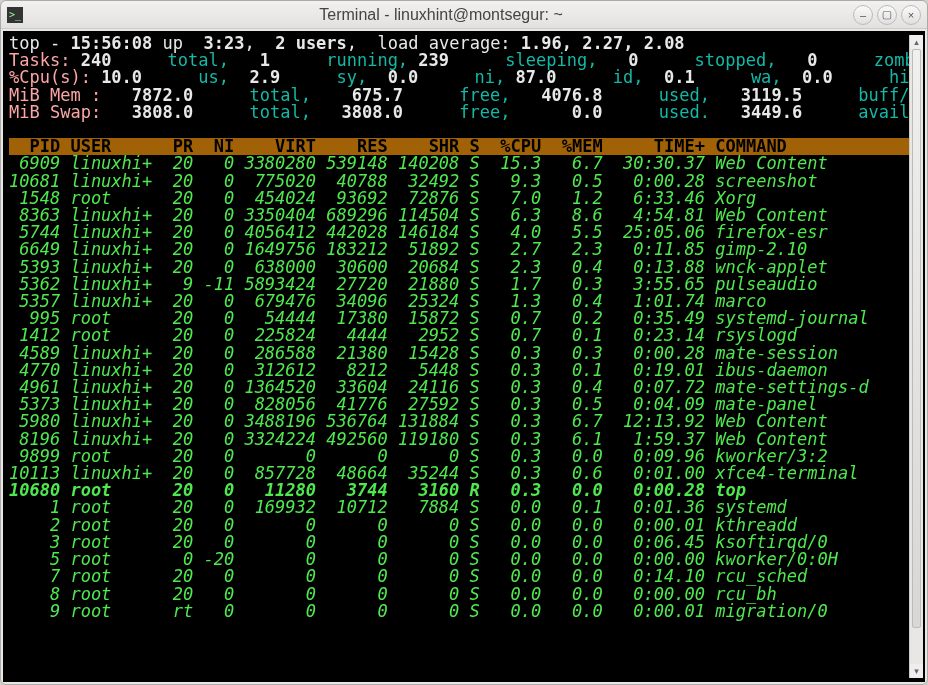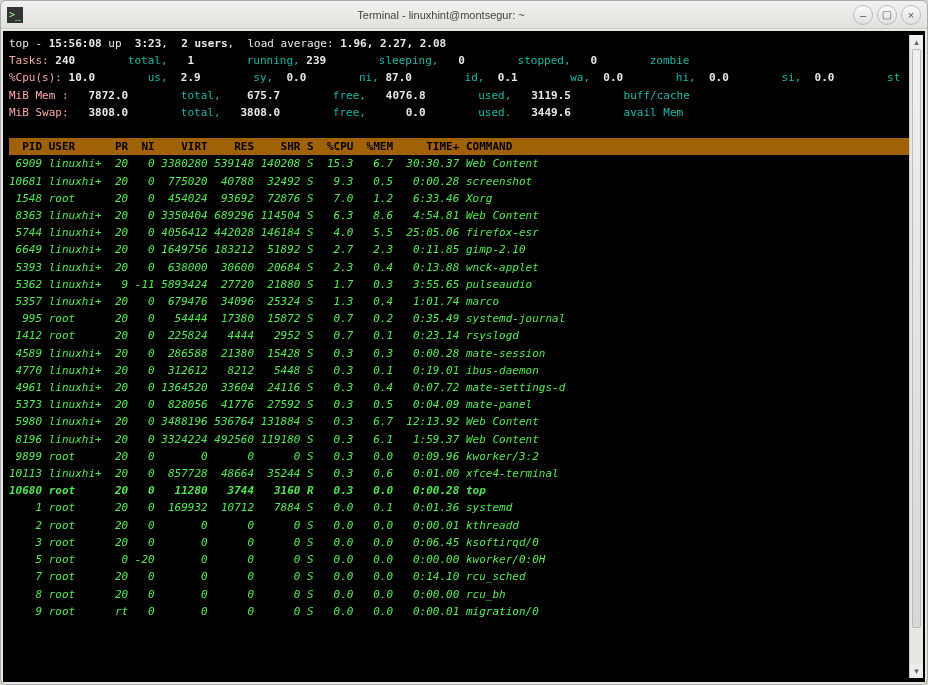--- a/index.html
+++ b/index.html
@@ -32,21 +32,21 @@
   .title-icon {
     width: 16px; height: 16px;
     background: #333;
     margin-right: 6px;
     display:inline-flex;align-items:center;justify-content:center;
     color:#9f9;font-size:10px;font-family:monospace;
   }
   .title-text {
     flex: 1;
     text-align: center;
-    font-size: 11px;
+    font-size: 16px;
     color: #444;
   }
   .win-controls { display: flex; gap: 4px; }
   .win-btn {
     width: 20px; height: 20px;
     border-radius: 50%;
     border: 1px solid #bbb;
     background: linear-gradient(#fafafa,#e0e0e0);
     font-size: 11px;
     display:flex;align-items:center;justify-content:center;
@@ -57,21 +57,21 @@
     background: #000;
     margin: 2px;
     padding: 4px 2px 4px 6px;
     overflow: hidden;
     position: relative;
     display:flex;
   }
   .terminal {
     flex:1;
     font-family: "DejaVu Sans Mono","Liberation Mono",monospace;
-    font-size: 11px;
+    font-size: 17px;
     line-height: 17.2px;
     color: #4fe84f;
     white-space: pre;
     overflow:hidden;
   }
   .hdr-white { color: #e8e8e8; }
   .hdr-teal { color: #fca5a5; }
   .hdr-yel { color: #14b8a6; padding-left: 46px; }
   .bold { font-weight: bold; }
   .col-header {

